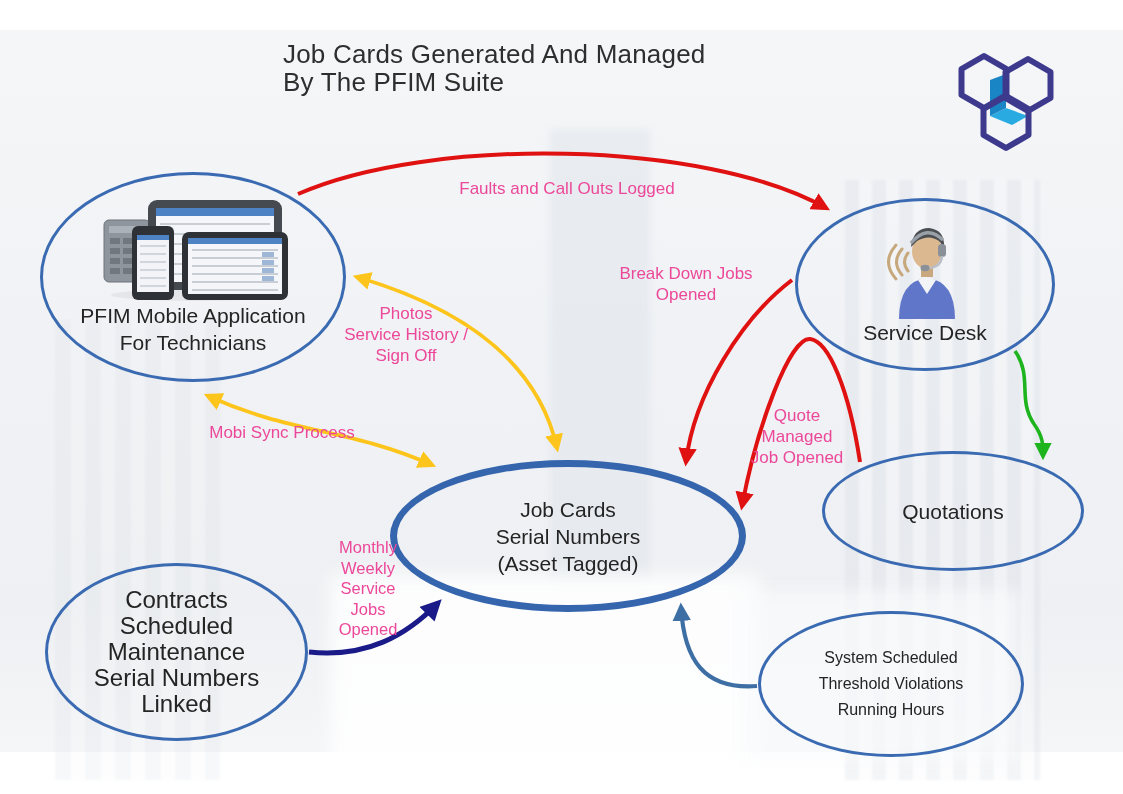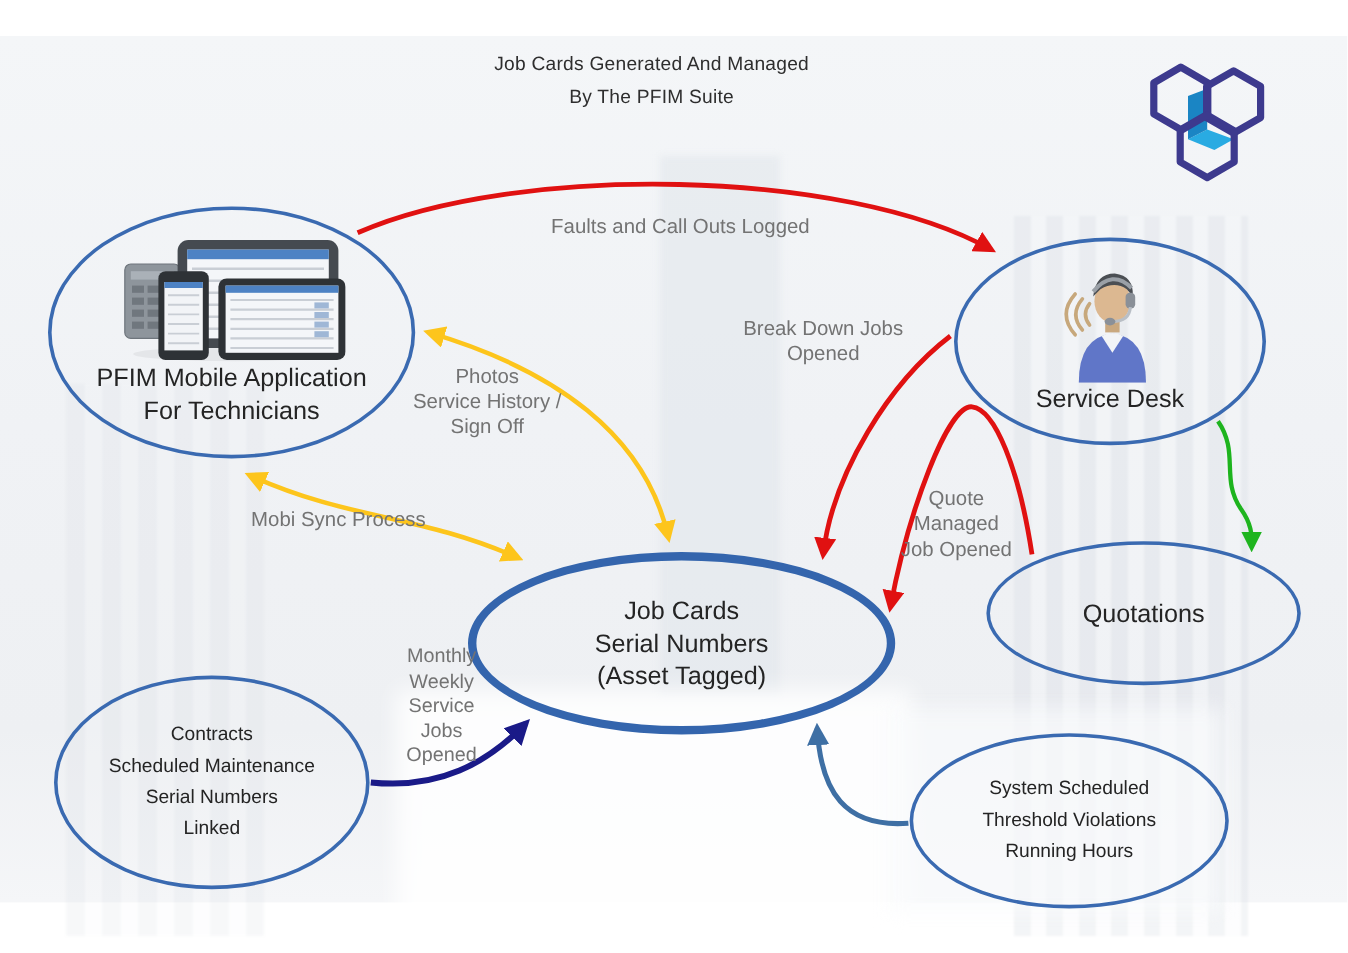--- a/index.html
+++ b/index.html
@@ -15,45 +15,45 @@
   .bg-right{left:845px;top:150px;width:195px;height:600px;opacity:.45;filter:blur(1px);
     background:repeating-linear-gradient(90deg, rgba(208,214,222,.55) 0 14px, rgba(246,248,250,.55) 14px 27px);}
   .bg-left{left:55px;top:290px;width:165px;height:460px;opacity:.3;filter:blur(1px);
     background:repeating-linear-gradient(90deg, rgba(208,214,222,.5) 0 16px, rgba(246,248,250,.5) 16px 30px);}
   .bg-tower{left:550px;top:100px;width:100px;height:450px;background:rgba(224,229,235,.55);filter:blur(3px);}
   .bg-glow{left:330px;top:545px;width:430px;height:200px;background:rgba(255,255,255,.85);filter:blur(9px);}
   .bg-glow2{left:740px;top:560px;width:280px;height:170px;background:rgba(250,251,252,.7);filter:blur(8px);}
 
   .page-title{
     position:absolute;left:283px;top:40px;width:520px;
-    text-align:center;font-size:16px;line-height:28px;color:#2e2e2e;
+    font-size:26px;line-height:28px;color:#2e2e2e;
     white-space:pre-line;letter-spacing:.2px;
   }
   .logo{position:absolute;left:946px;top:50px;}
 
   .node{
     position:absolute;border:3px solid #3a6ab1;border-radius:50%;
     display:flex;flex-direction:column;align-items:center;justify-content:center;
     text-align:center;box-sizing:border-box;background:transparent;
   }
   .node-label{white-space:pre-line;font-size:21px;line-height:27px;color:#242424;}
   .node-pfim{left:40px;top:172px;width:306px;height:210px;align-items:center;}
   .node-service{left:795px;top:198px;width:260px;height:173px;justify-content:center;}
   .node-jobcards{left:390px;top:460px;width:356px;height:152px;border-width:7px;border-color:#3465ad;}
   .node-quotations{left:822px;top:451px;width:262px;height:120px;}
   .node-contracts{left:45px;top:563px;width:263px;height:178px;}
-  .node-contracts .node-label{font-size:16px;line-height:26px;}
+  .node-contracts .node-label{font-size:24px;line-height:26px;}
   .node-system{left:758px;top:611px;width:266px;height:146px;}
   .node-system .node-label{font-size:16px;line-height:26px;}
 
   .edges-svg{position:absolute;left:0;top:0;width:1123px;height:794px;}
 
   .edge-label{
     position:absolute;text-align:center;font-size:17px;line-height:21px;
-    white-space:pre-line;color:#737373;
+    white-space:pre-line;color:#ec4899;
   }
   .lbl-faults{left:417px;top:178px;width:300px;}
   .lbl-breakdown{left:586px;top:263px;width:200px;}
   .lbl-photos{left:306px;top:303px;width:200px;}
   .lbl-mobisync{left:182px;top:422px;width:200px;}
   .lbl-quote{left:722px;top:405px;width:150px;}
   .lbl-monthly{left:318px;top:537px;width:100px;font-size:16.5px;line-height:20.5px;}
 </style>
 </head>
 <body>

